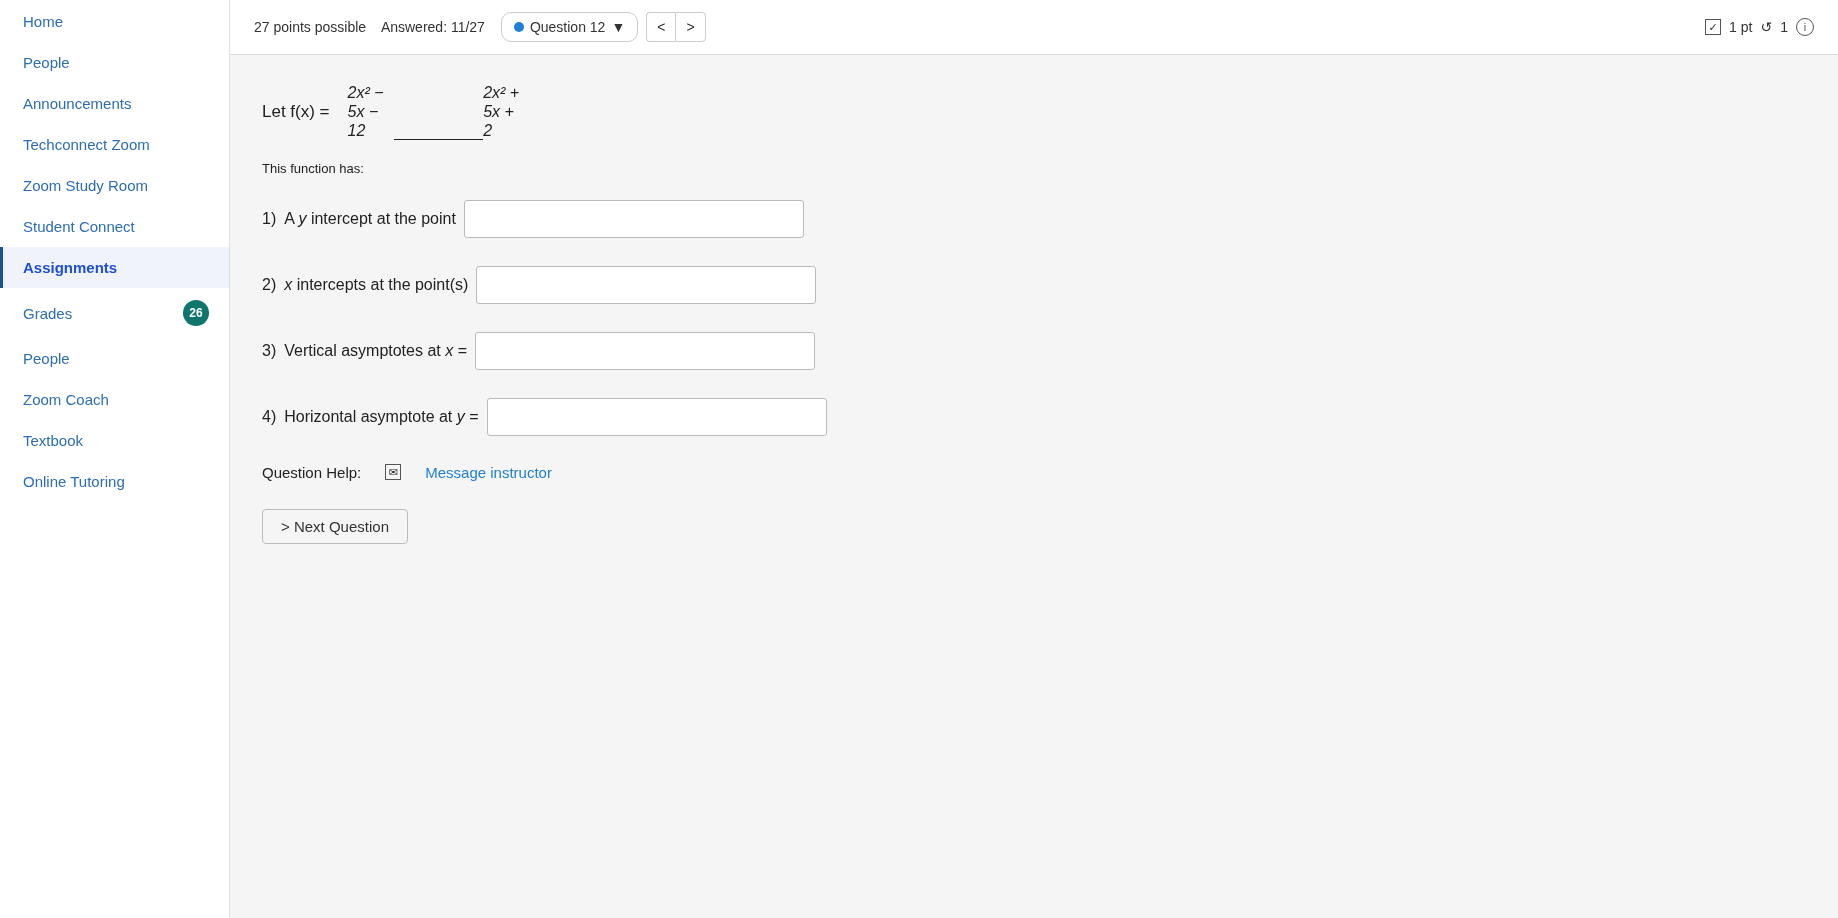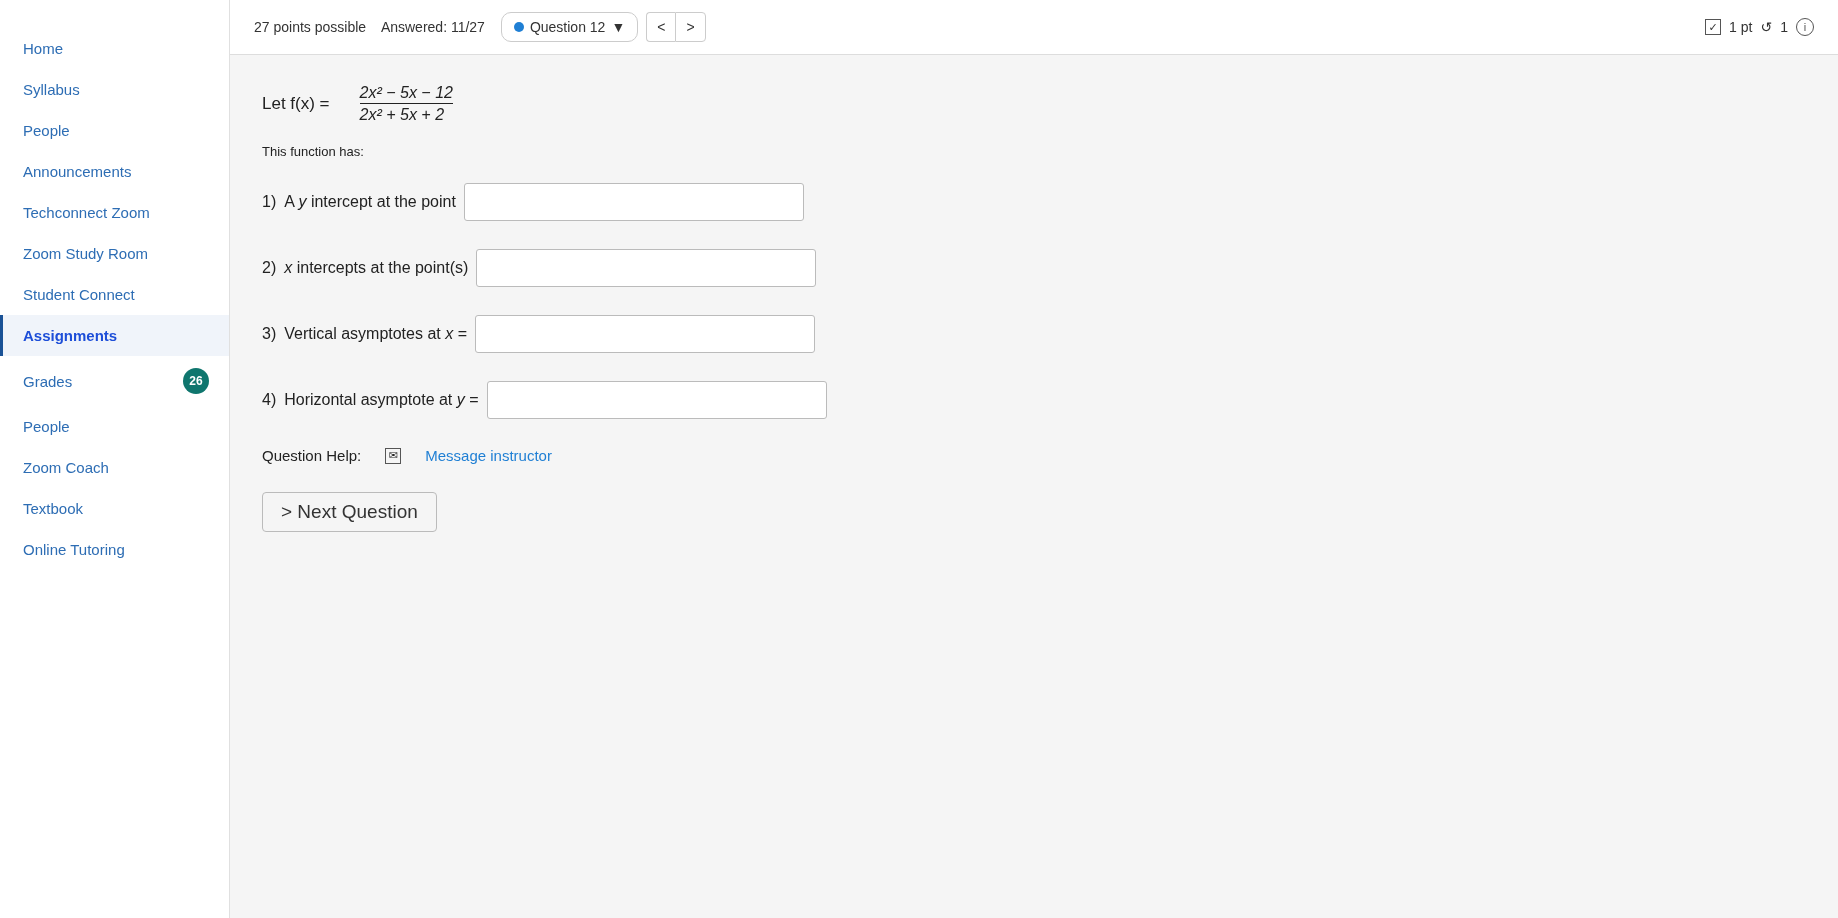--- a/index.html
+++ b/index.html
@@ -10,21 +10,21 @@
       height: 918px;
       overflow: hidden;
     }
 
     
     #sidebar {
       width: 230px;
       min-width: 230px;
       background: #fff;
       border-right: 1px solid #e0e0e0;
-      padding: 28px 0;
+      padding: 1px 0;
       overflow-y: auto;
     }
 
     .sidebar-item {
       display: flex;
       align-items: center;
       justify-content: space-between;
       padding: 12px 20px;
       cursor: pointer;
       color: #2d6db4;
@@ -201,34 +201,34 @@
       align-items: center;
       gap: 5px;
     }
 
     .next-question-btn {
       border: 1px solid #bbb;
       border-radius: 4px;
       padding: 8px 18px;
       background: #f5f5f5;
       cursor: pointer;
-      font-size: 19px;
+      font-size: 15px;
       color: #333;
       display: inline-flex;
       align-items: center;
       gap: 6px;
     }
 
     
     .fraction-container {
       display: inline-flex;
-      flex-direction: column;
-      align-items: flex-start;
+      flex-direction: row;
+      align-items: flex-end;
       vertical-align: middle;
-      margin: 0 20px;
+      margin: 0 8px;
       line-height: 1.2;
     }
 
     .fraction-numerator, .fraction-denominator {
       font-style: italic;
       font-size: 16px;
     }
 
     .fraction-bar {
       width: 100%;
@@ -258,23 +258,20 @@
       border: 1.5px solid #555;
       font-size: 11px;
     }
   </style>
 </head>
 <body>
 
 <nav id="sidebar">
 <div class="sidebar-item">
       <span>Home</span>
-    </div>
-    <div class="sidebar-item">
-      <span>Syllabus</span>
     </div>
     <div class="sidebar-item">
       <span>People</span>
     </div>
     <div class="sidebar-item">
       <span>Announcements</span>
     </div>
     <div class="sidebar-item">
       <span>Techconnect Zoom</span>
     </div>

